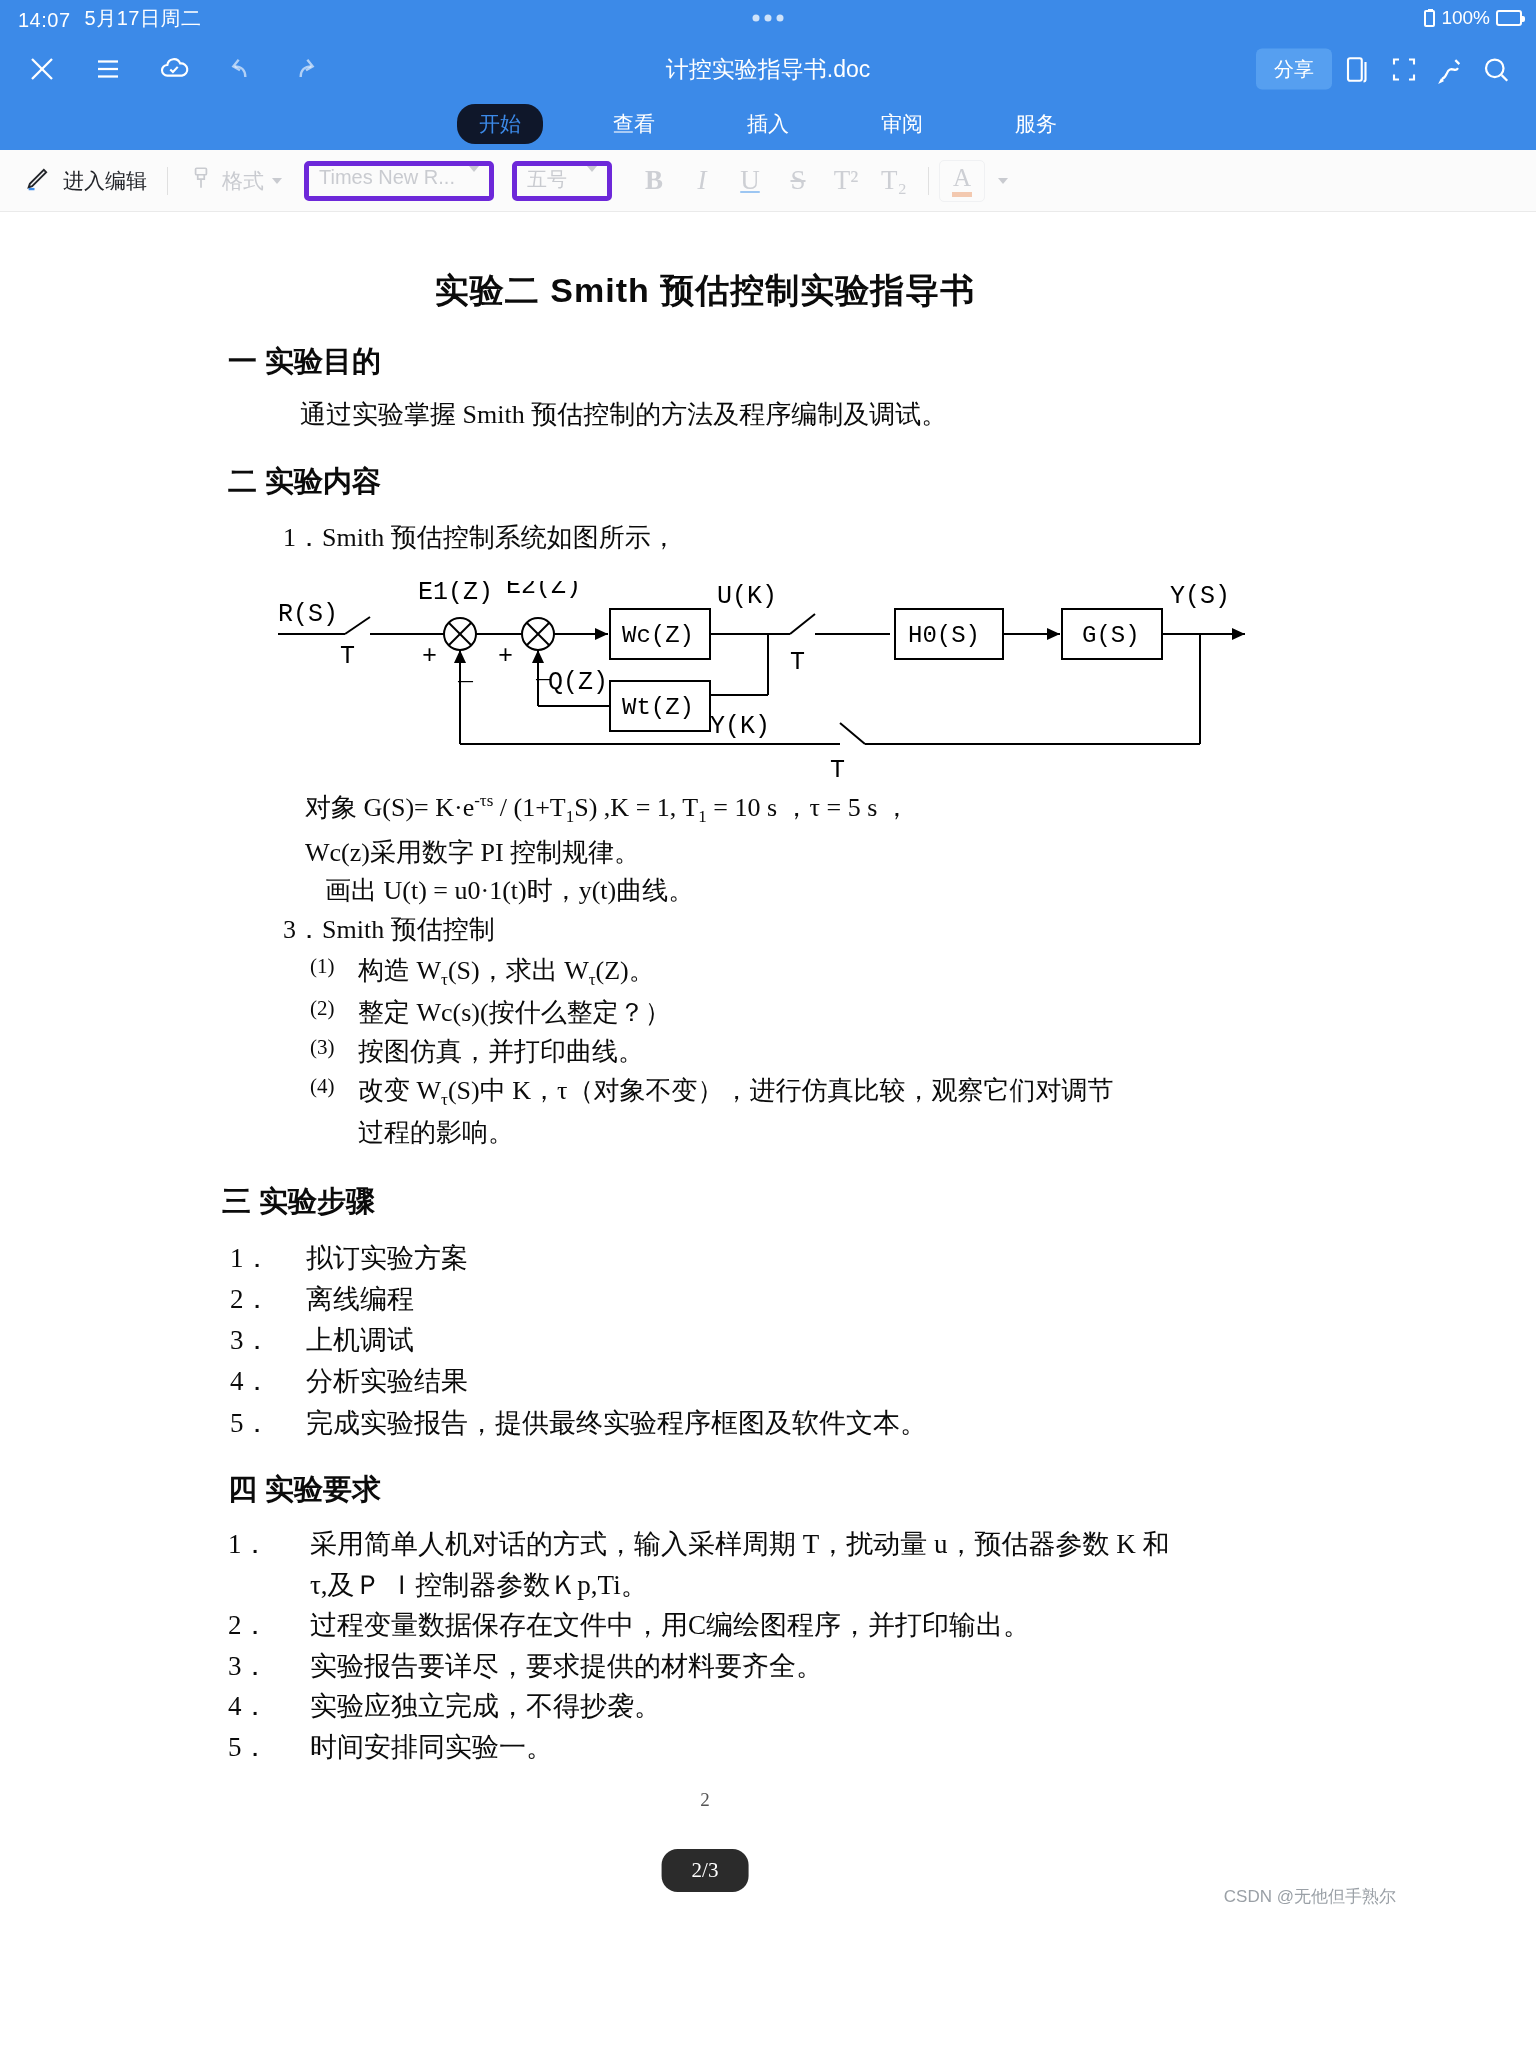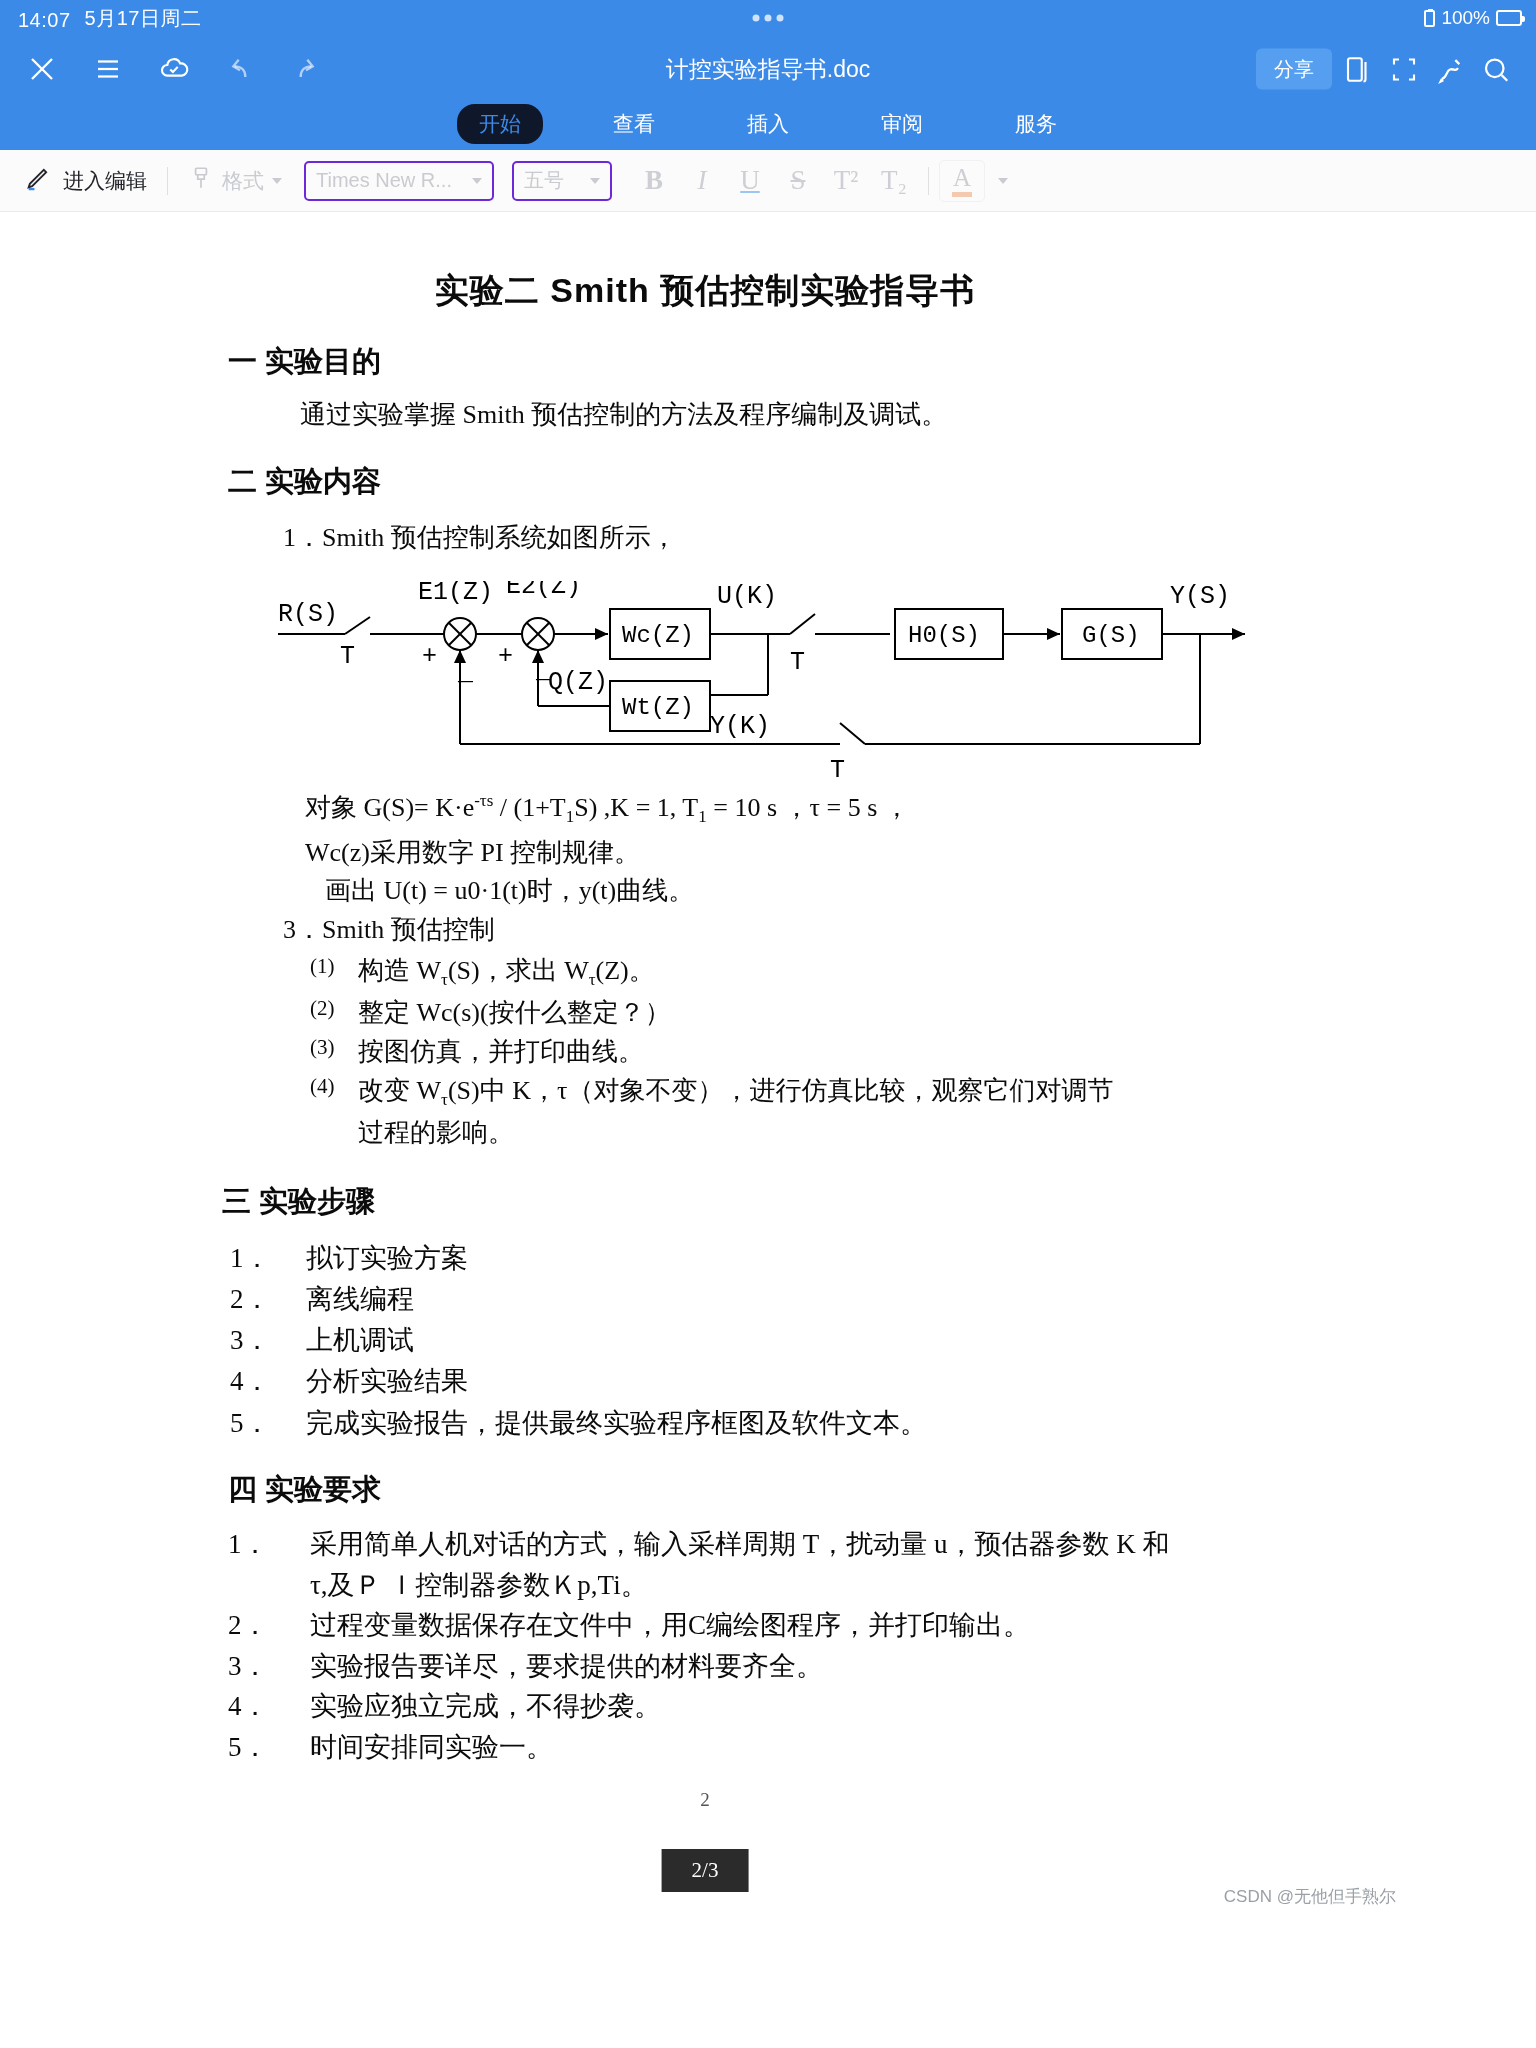--- a/index.html
+++ b/index.html
@@ -48,22 +48,22 @@
     justify-content: center; gap: 48px; padding-bottom: 4px; }
   .tab { color: #fff; font-size: 21px; padding: 6px 22px; border-radius: 18px; white-space: nowrap; }
   .tab.active { background: #0f172a; color: #3c8ae8; }
 
   
   .format-bar { height: 62px; background: #fbfbfb; border-bottom: 1px solid #eaeaea;
     display: flex; align-items: center; padding: 0 24px; gap: 0; }
   .fmt-edit { display: flex; align-items: center; gap: 11px; color: #23252a; font-size: 21px; }
   .fmt-sep { width: 1px; height: 28px; background: #e0e0e0; margin: 0 20px; }
   .fmt-item { display: flex; align-items: center; gap: 8px; color: #c9cbd0; font-size: 21px; }
-  .fmt-select { border: 2px solid #6d28d9; border-radius: 5px; height: 40px;
-    display: flex; align-items: center; padding: 0 10px; gap: 2px; color: #c9cbd0; font-size: 20px; }
+  .fmt-select { border: 5px solid #6d28d9; border-radius: 5px; height: 40px;
+    display: flex; padding: 0 10px; gap: 2px; color: #c9cbd0; font-size: 20px; }
   .caret { width: 0; height: 0; border-left: 5px solid transparent; border-right: 5px solid transparent;
     border-top: 6px solid #c9cbd0; }
   .fmt-icon { width: 48px; height: 44px; display:flex; align-items:center; justify-content:center;
     color: #cdcfd4; font-size: 27px; }
   .fmt-btn-box { border: 1px solid #f0f1f3; border-radius: 5px; width: 46px; height: 42px;
     display:flex; align-items:center; justify-content:center; }
 
   
   .page { position: relative; width: 1410px; height: 1706px; background: #fff;
     padding: 30px 0 0 0; font-family: "Liberation Serif", "DejaVu Serif", serif; color: #0b0b0b; }
@@ -86,21 +86,21 @@
   .req .row .n { width: 82px; flex: none; }
   .req .row .t { flex: 1; }
   .page-num { text-align: center; font-size: 19px; color: #555; margin-top: 22px; }
 
   
   .diagram { position: relative; width: 1536px; height: 200px; margin-top: 24px; }
   .diagram svg { display: block; }
 
   
   .pager { position: absolute; left: 50%; bottom: 26px; transform: translateX(-50%);
-    background: #2b2b2b; color: #fff; font-size: 21px; border-radius: 0; padding: 9px 30px; }
+    background: #2b2b2b; color: #fff; font-size: 21px; border-radius: 16px; padding: 9px 30px; }
   .watermark { position: absolute; right: 14px; bottom: 10px; color: #9aa0a6; font-size: 17px;
     font-family: "Liberation Sans", sans-serif; }
 </style>
 </head>
 <body>
 
 <div class="status-bar">
   <div class="status-left">
     <span>14:07</span>
     <span>5月17日周二</span>

